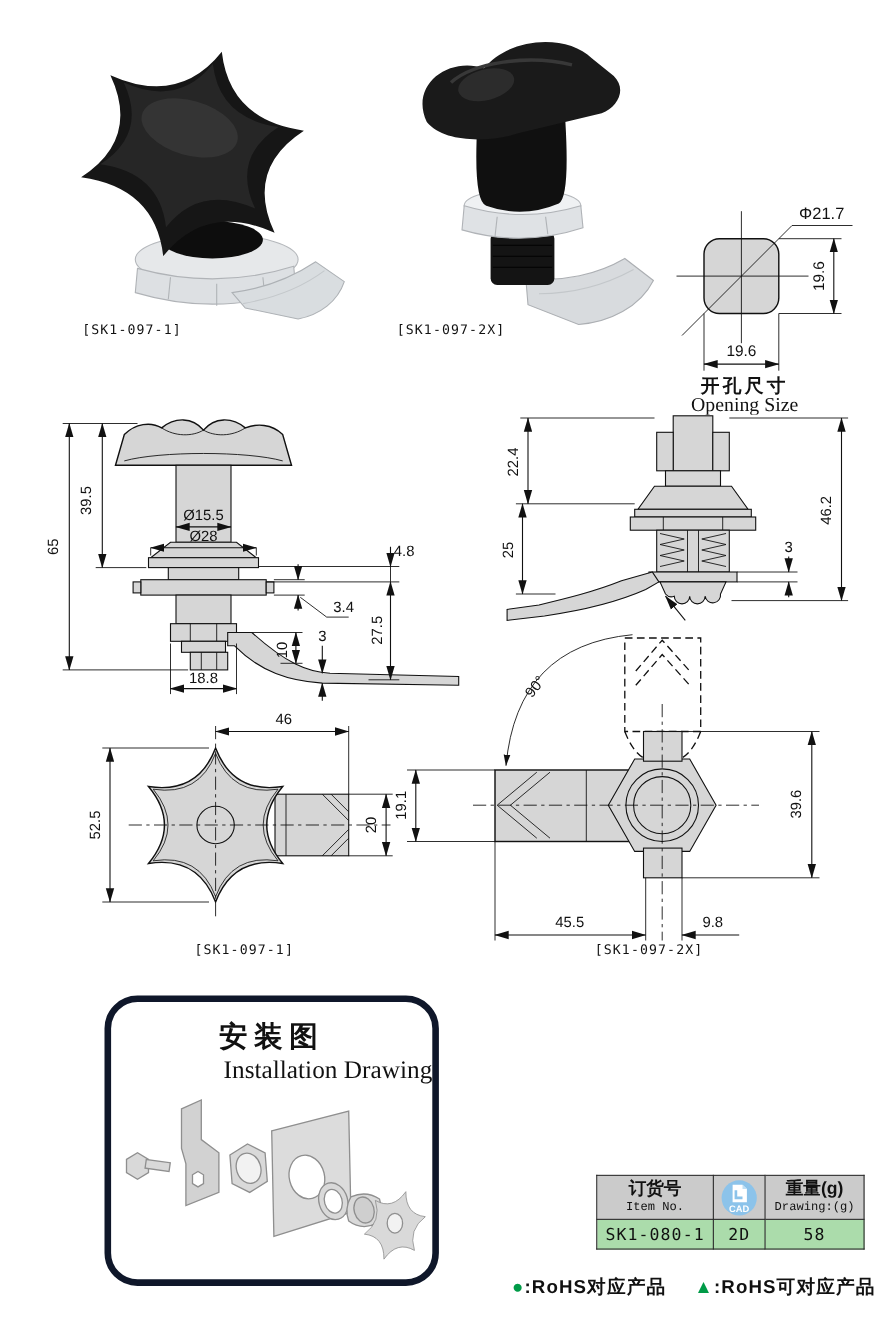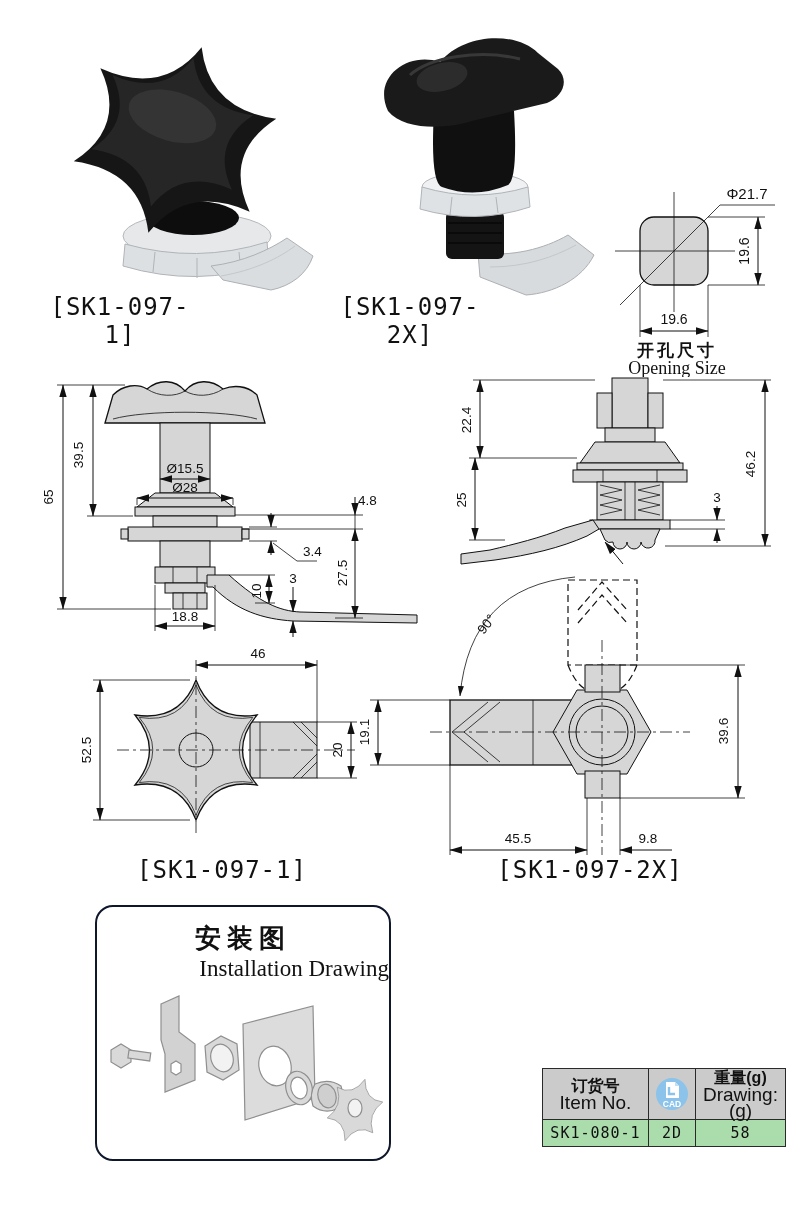--- a/index.html
+++ b/index.html
@@ -6,33 +6,33 @@
   #page{position:relative;width:800px;height:1214px;background:#fff;overflow:hidden;
         font-family:"Liberation Sans",sans-serif;color:#111;}
   .abs{position:absolute;}
   svg text{font-family:"Liberation Sans",sans-serif;font-size:13.5px;fill:#111;}
   .part{fill:#d6d6d6;stroke:#111;stroke-width:1.3;}
   .part2{fill:#d6d6d6;stroke:#111;stroke-width:1;}
   .ln{stroke:#111;stroke-width:1;fill:none;}
   .thin{stroke:#111;stroke-width:.8;fill:none;}
   .cl{stroke:#111;stroke-width:.8;fill:none;stroke-dasharray:12 4 3 4;}
   .dash{stroke:#111;stroke-width:1.2;fill:none;stroke-dasharray:7 4;}
-  .cat-label{font-family:"DejaVu Sans Mono",monospace;font-size:24px;letter-spacing:1px;
+  .cat-label{font-family:"DejaVu Sans Mono",monospace;font-size:12px;letter-spacing:1px;
              text-align:center;color:#111;}
   
-  #inst-box{border:2px solid #0f172a;border-radius:18px;}
+  #inst-box{border:6px solid #0f172a;border-radius:30px;}
   .inst-zh{font-size:26px;font-weight:bold;letter-spacing:6px;text-align:center;}
   .inst-en{font-family:"Liberation Serif",serif;font-size:23px;text-align:right;}
   
   table.spec{border-collapse:collapse;table-layout:fixed;font-size:15px;}
   table.spec td{border:1.6px solid #2a2a2a;text-align:center;vertical-align:middle;padding:0;}
   .th-bg{background:#cbcbcb;}
   .row-hl{background:#abdcab;}
   .zh-head{font-size:16px;font-weight:bold;line-height:18px;}
-  .en-head{font-family:Liberation Sans, sans-serif;font-size:19px;line-height:16px;}
+  .en-head{font-family:Liberation Mono, monospace;font-size:11px;line-height:16px;}
   .cellmono{font-family:"DejaVu Sans Mono",monospace;font-size:15px;letter-spacing:1px;}
   .green{color:#009b48;}
   .rohs-zh{font-size:17px;font-weight:bold;letter-spacing:1px;}
   .rohs-en{font-family:"Liberation Serif",serif;font-size:17.5px;}
 </style>
 </head>
 <body>
 
 <div id="page">
 
@@ -374,15 +374,20 @@
       </td>
     </tr>
     <tr style="height:27px" class="row-hl">
       <td class="cellmono">SK1-080-1</td>
       <td class="cellmono">2D</td>
       <td class="cellmono">58</td>
     </tr>
   </tbody>
     </table>
 
+  <div class="abs rohs-zh" style="left:440px;top:1158px;width:356px;text-align:right">
+    <span class="green">●</span><span>:RoHS对应产品</span>
+    <span style="display:inline-block;width:14px"></span>
+    <span class="green">▲</span><span>:RoHS可对应产品</span>
+  </div>
 
 
 </div>
 
 </body></html>

